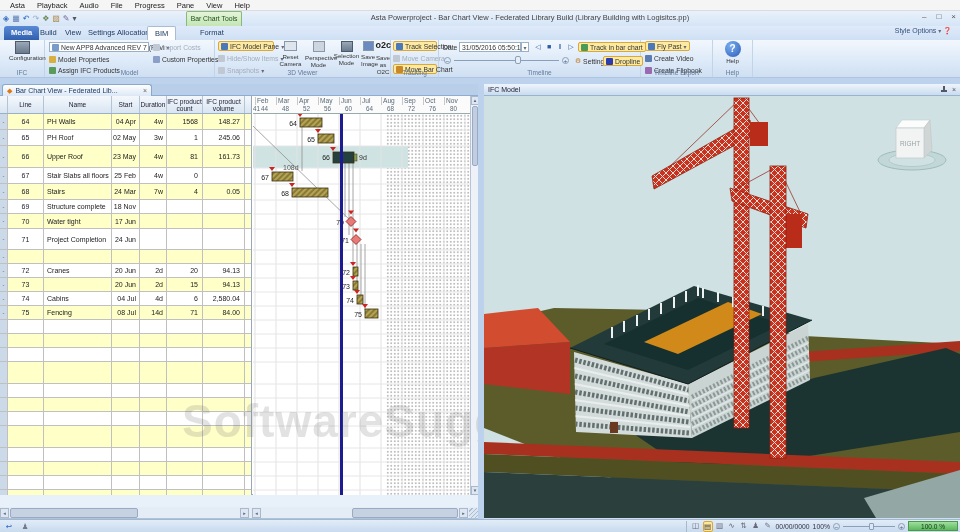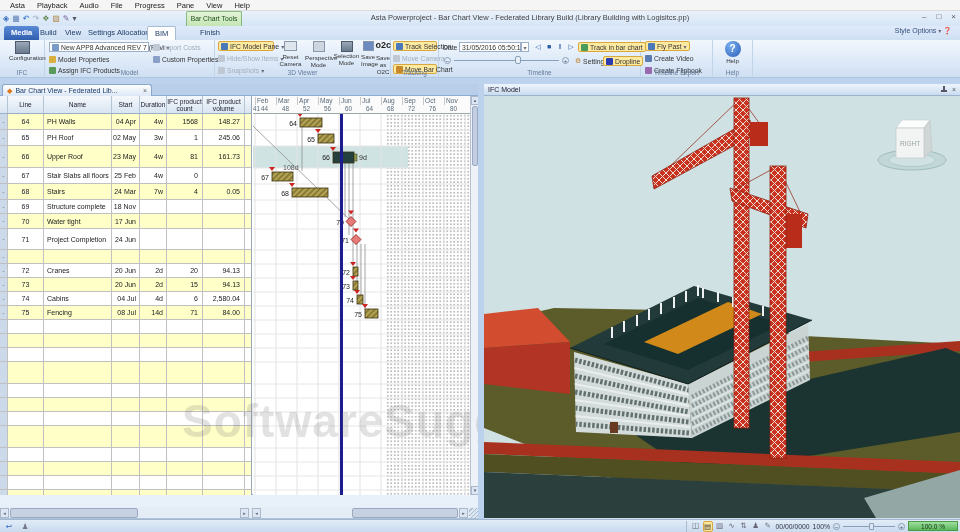--- a/index.html
+++ b/index.html
@@ -123,21 +123,21 @@
 </div>
 
 <div id="tabsrow" class="abs">
   <div id="styleopts" class="abs"><span>Style Options</span> <span class="ddw">▾</span> <span style="color:#2a6ac8">❓</span></div>
 <div class="rtab file" style="left: 4px; min-width: 26px;">Media</div>
     <div class="rtab" style="left: 33px; min-width: 24px;">Build</div>
     <div class="rtab" style="left: 58px; min-width: 22px;">View</div>
     <div class="rtab" style="left: 81px; min-width: 28px;">Settings</div>
     <div class="rtab" style="left: 110px; min-width: 36px;">Allocation</div>
     <div class="rtab active" style="left: 147px; min-width: 24px;">BIM</div>
-    <div class="rtab" style="left: 193px; min-width: 30px;">Finish</div>
+    <div class="rtab" style="left: 193px; min-width: 30px;">Format</div>
   </div>
 
 <div id="ribbon" class="abs">
 
   <div class="rgroup" style="left:0;width:45px">
     <div class="rbig" style="left:9px">
       <div class="bic bld"></div>
       <span>Configuration</span>
     </div>
     <div class="rglabel">IFC</div>

